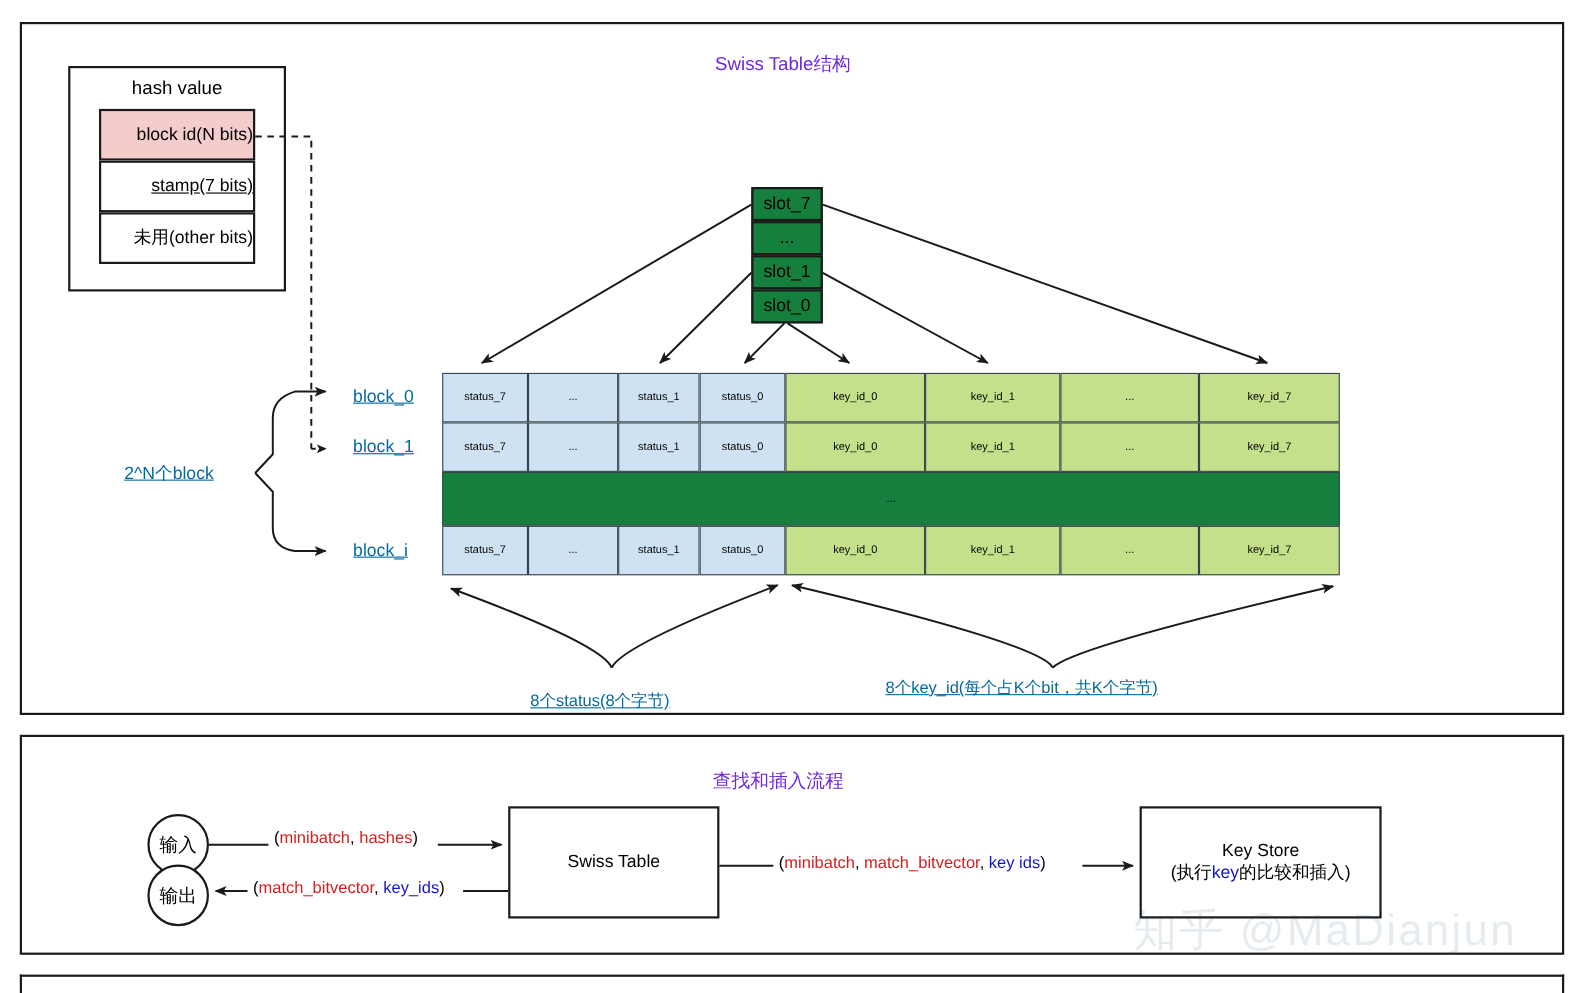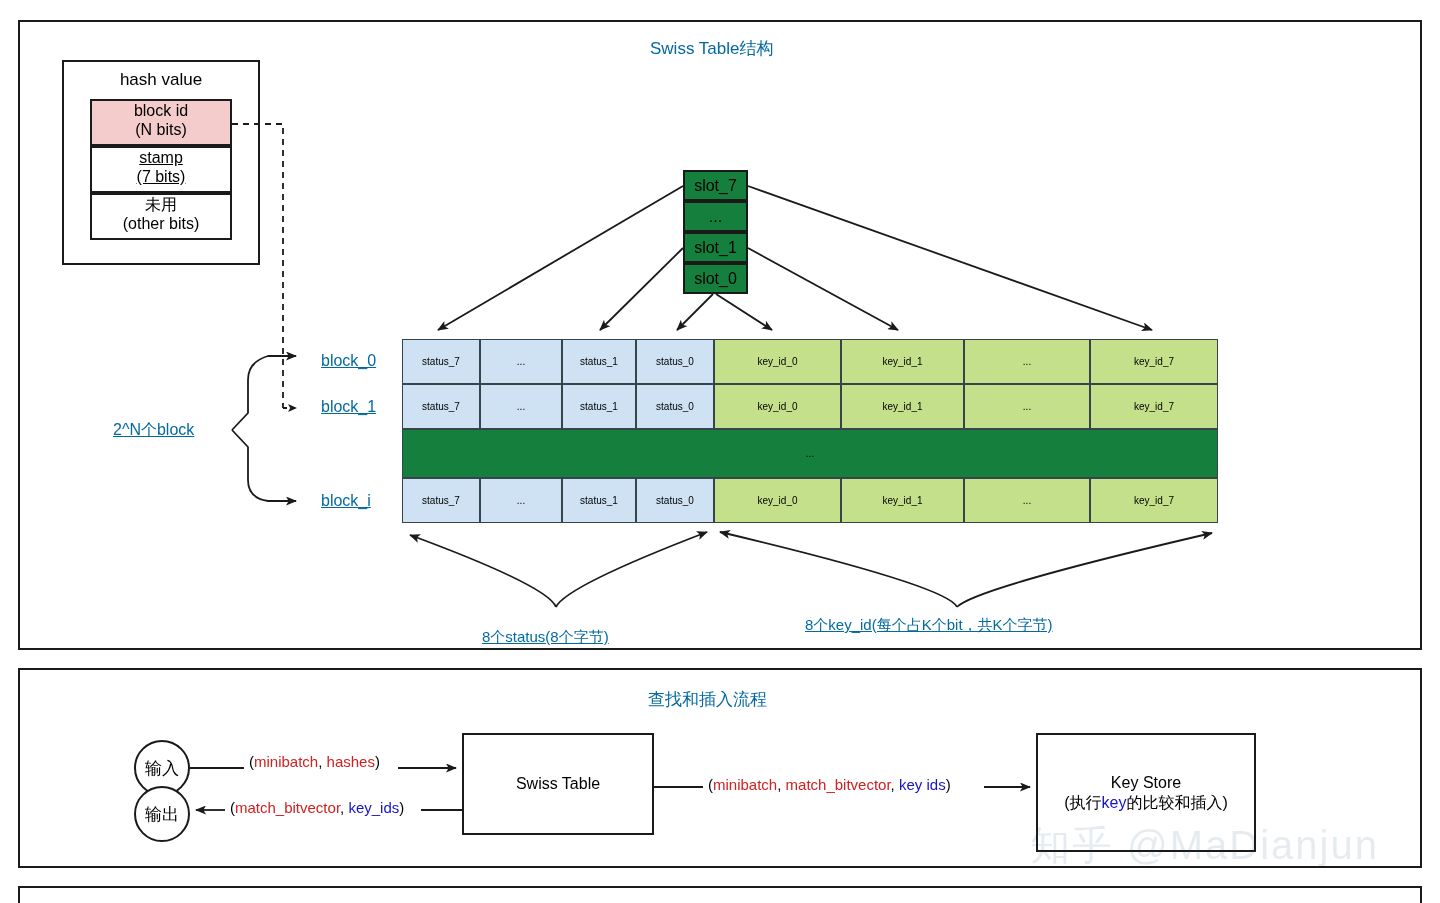--- a/index.html
+++ b/index.html
@@ -20,22 +20,23 @@
   }
   .panel {
     position: absolute;
     border: 2px solid #1a1a1a;
     background: #ffffff;
     box-sizing: border-box;
   }
   .panel-title {
     position: absolute;
     font-size: 17px;
-    color: #0369a1;
-    white-space: nowrap;
+    color: #6d28d9;
+    white-space: nowrap;
+    margin-top: 10px;
   }
   .box {
     position: absolute;
     border: 2px solid #1a1a1a;
     box-sizing: border-box;
     background: #ffffff;
     display: flex;
     flex-direction: column;
     align-items: center;
     justify-content: center;
@@ -86,23 +87,23 @@
     text-align: center;
     font-size: 17px;
     top: 8px;
     left: 0;
   }
   .hash-row {
     position: absolute;
     box-sizing: border-box;
     border: 2px solid #1a1a1a;
     display: flex;
-    flex-direction: column;
-    align-items: center;
-    justify-content: flex-start;
+    flex-direction: row;
+    align-items: center;
+    justify-content: flex-end;
     font-size: 16px;
     line-height: 1.2;
     background: #fff;
   }
   .hash-row.pink { background: #f4cccc; }
   .circle {
     position: absolute;
     border: 2px solid #1a1a1a;
     border-radius: 50%;
     box-sizing: border-box;
@@ -208,21 +209,21 @@
 
   <div class="panel-title" style="left:648px; top:688px;">查找和插入流程</div>
 
   <div style="position:absolute; left:18px; top:886px; width:1404px; height:30px; border:2px solid #1a1a1a; border-bottom:none; box-sizing:border-box; background:#fff;"></div>
 
   <div class="circle" style="left:134px; top:740px; width:56px; height:56px;">输入</div>
   <div class="circle" style="left:134px; top:786px; width:56px; height:56px;">输出</div>
 
   <div class="box" style="left:462px; top:733px; width:192px; height:102px;">Swiss Table</div>
 
-  <div class="box" style="left:1036px; top:733px; width:220px; height:119px;">
+  <div class="box" style="left:1036px; top:733px; width:220px; height:102px;">
     <span>Key Store</span>
     <span>
       <span>(执行</span><span class="blue">key</span><span>的比较和插入)</span>
     </span>
   </div>
 
   <div class="edge-label" style="left:248px; top:753px;">
     <span class="blk">(</span><span class="red">minibatch</span><span class="blk">, </span><span class="red">hashes</span><span class="blk">)</span>
   </div>
 

